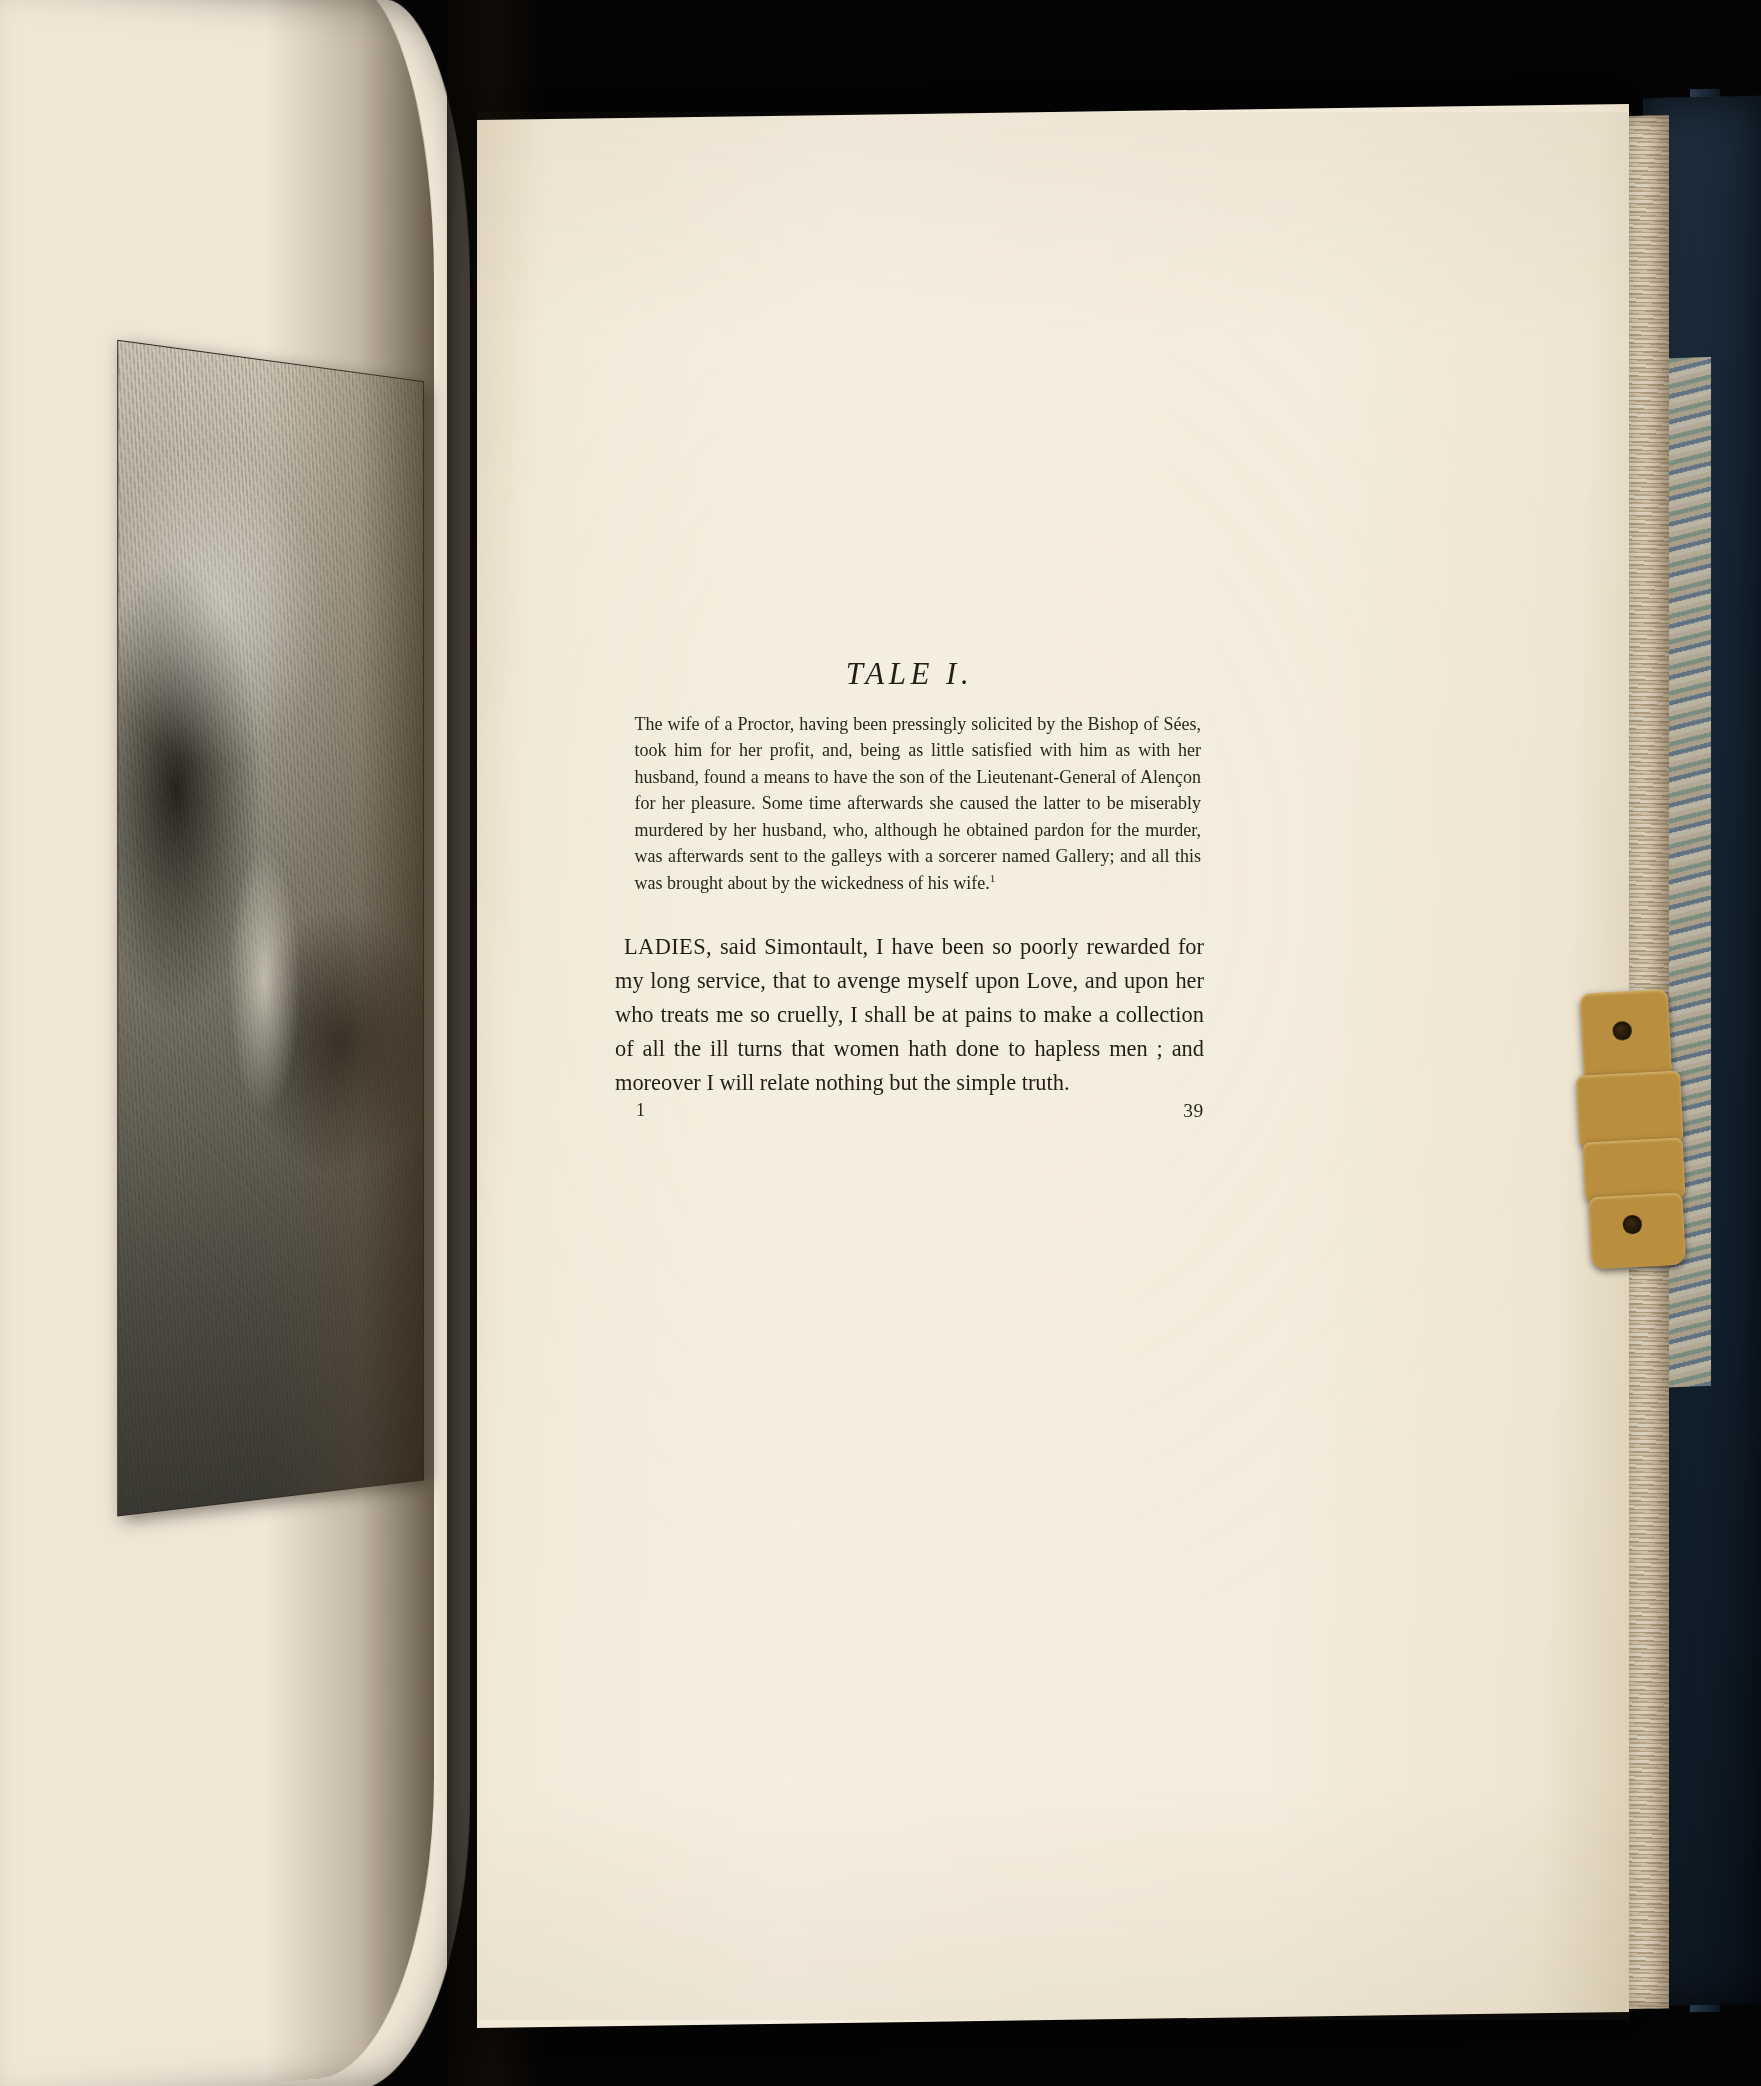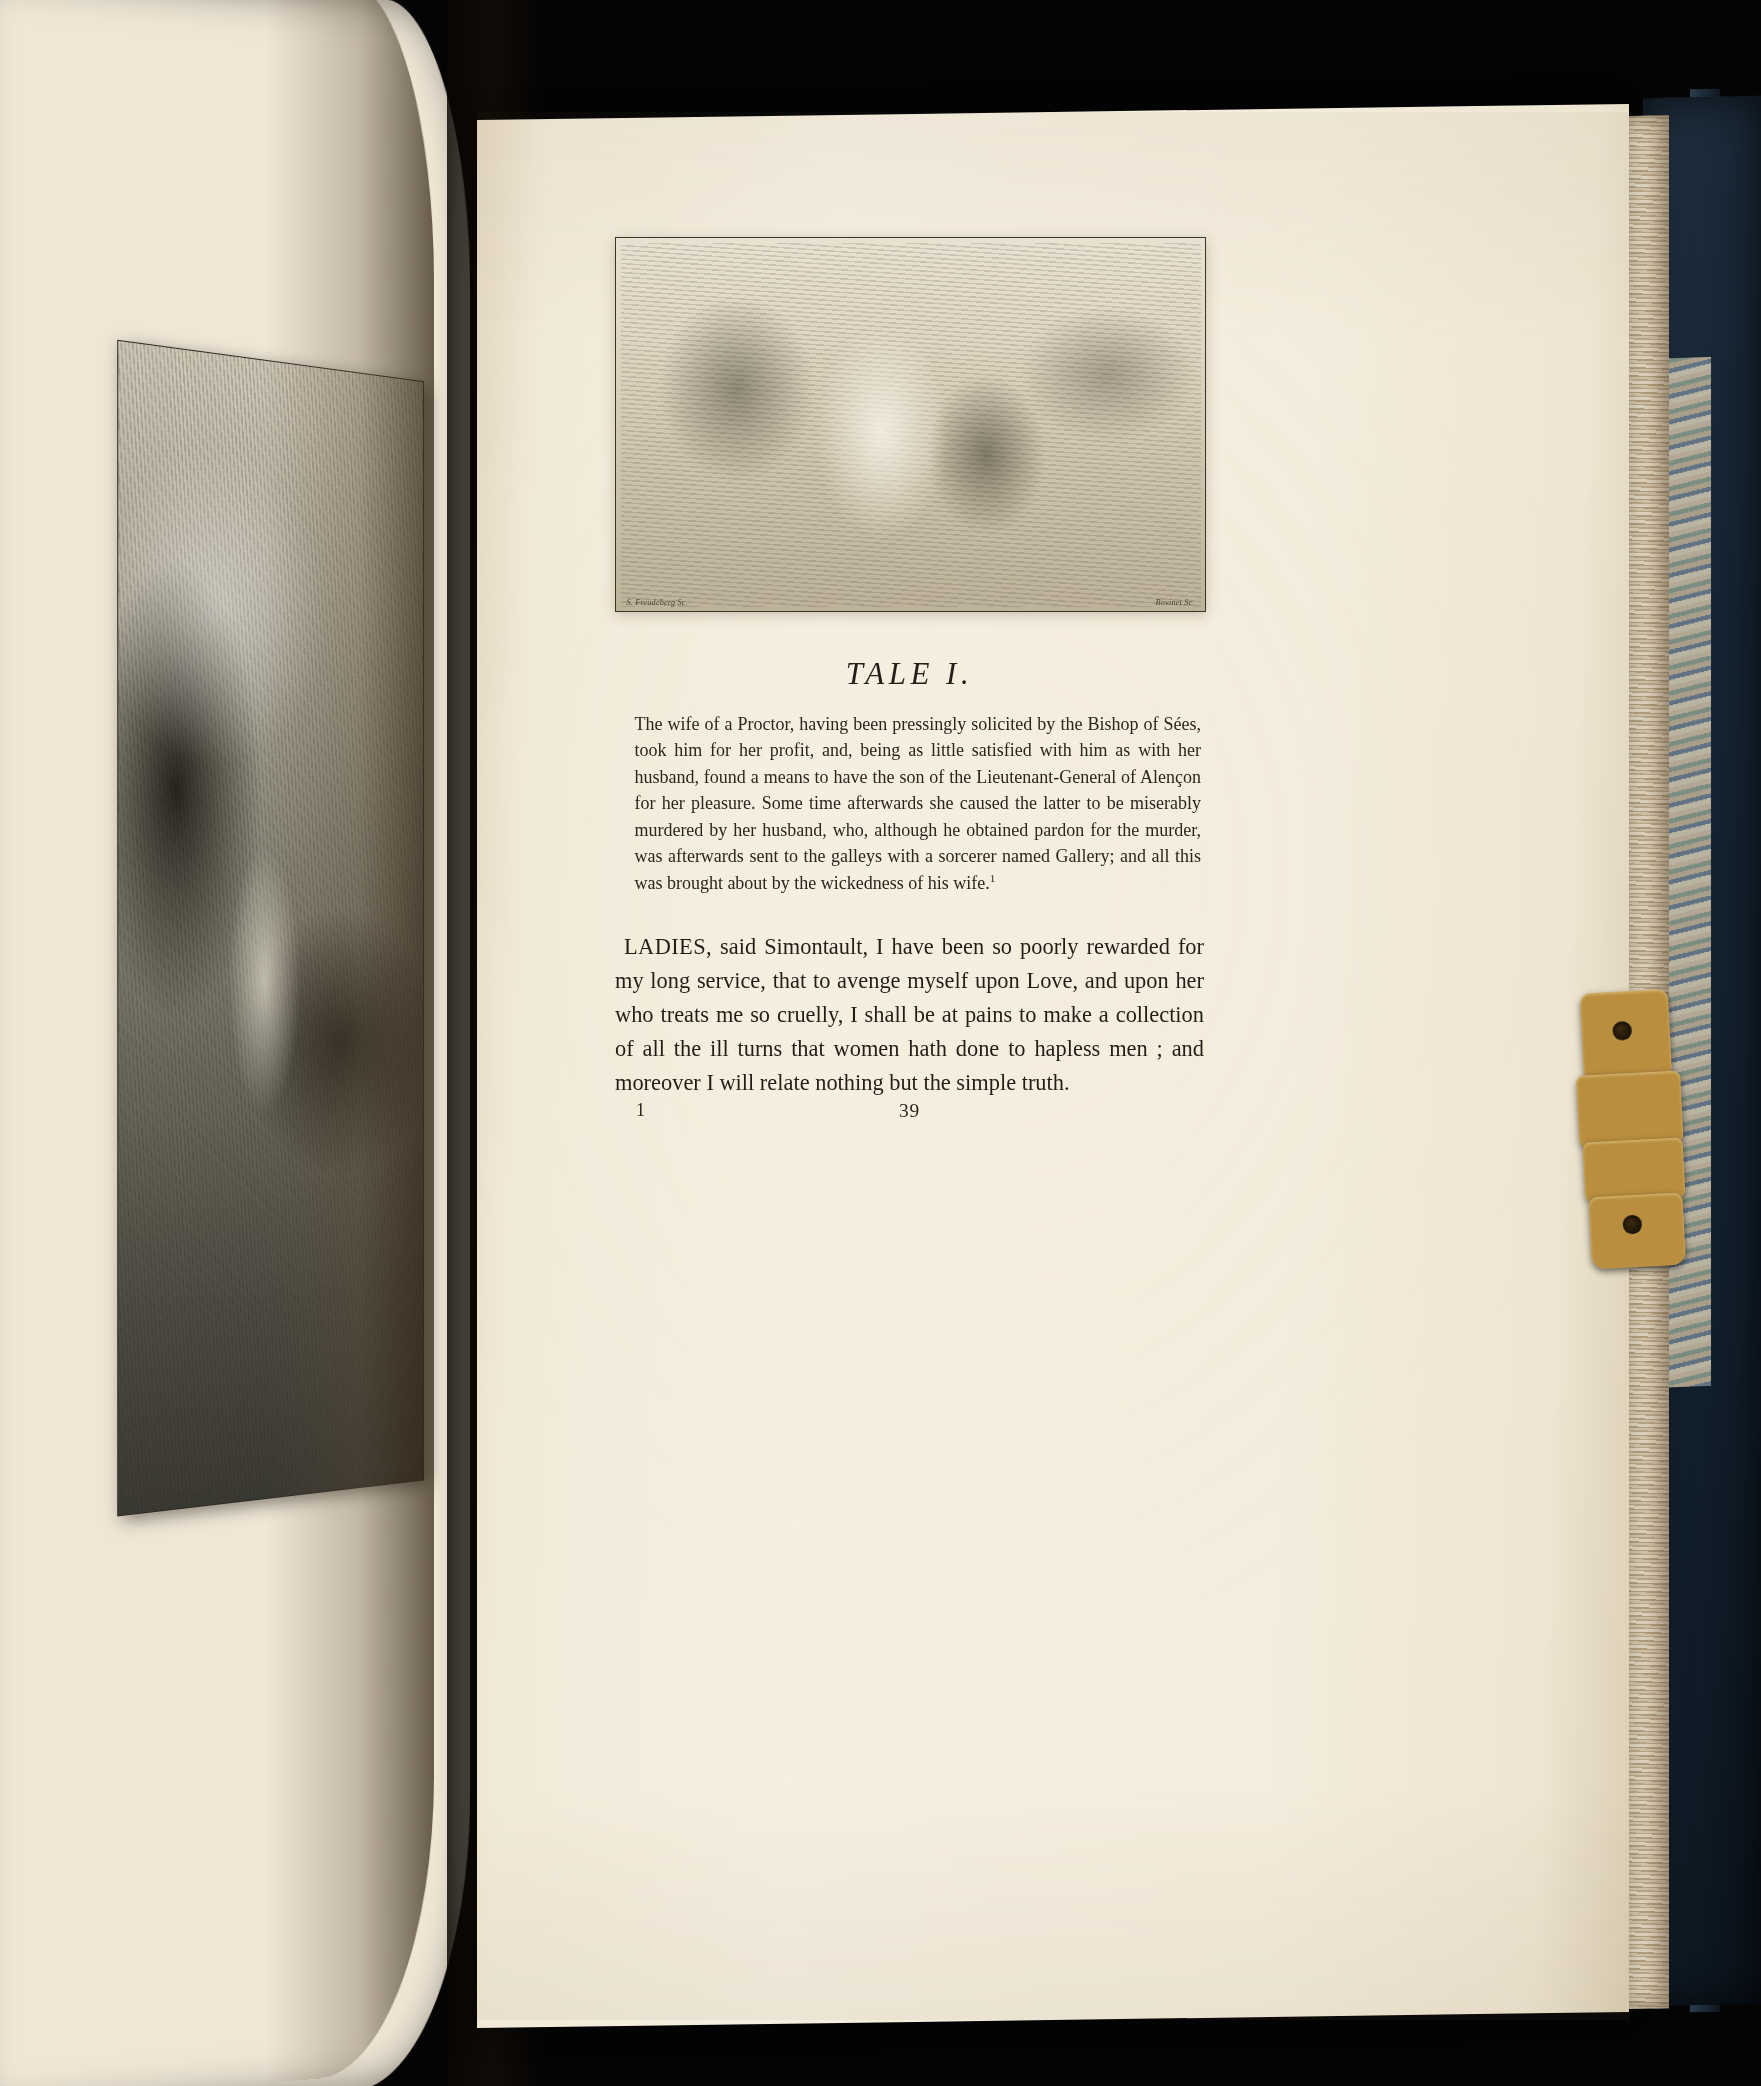--- a/index.html
+++ b/index.html
@@ -300,21 +300,21 @@
   .footnote sup { font-size: 11.2px; }
   .sig-mark {
     position: absolute;
     left: 21px;
     font-size: 18px;
     color: #2b261e;
   }
   .folio {
     position: absolute;
     width: 589px;
-    text-align: center;
+    text-align: right;
     font-size: 19.4px;
     color: #2b261e;
     letter-spacing: 0.7px;
   }
 
   
   .grain {
     position: absolute; inset: 0;
     pointer-events: none;
     background:
@@ -342,24 +342,20 @@
       <div class="plate-left-caption">Freudeberg inv.</div>
     </div>
     <div class="page-left-shade"></div>
   </div>
 
   <div class="gutter"></div>
 
   <div class="page-right">
     <div class="page-right-inner">
 
-      <div class="plate-right">
-        <div class="sig-l">S. Freudeberg Sc.</div>
-        <div class="sig-r">Bovinet Sc.</div>
-      </div>
 
       <div class="text-col">
 
         <div class="tale-title">TALE I.</div>
 
         <div class="argument">
           <span>The wife of a Proctor, having been pressingly solicited by the Bishop of Sées, took him for her profit, and, being as little satisfied with him as with her husband, found a means to have the son of the Lieutenant-General of Alençon for her pleasure.  Some time afterwards she caused the latter to be miserably murdered by her husband, who, although he obtained pardon for the murder, was afterwards sent to the galleys with a sorcerer named Gallery; and all this was brought about by the wickedness of his wife.</span><sup>1</sup>
         </div>
 
         <div class="body-para">

